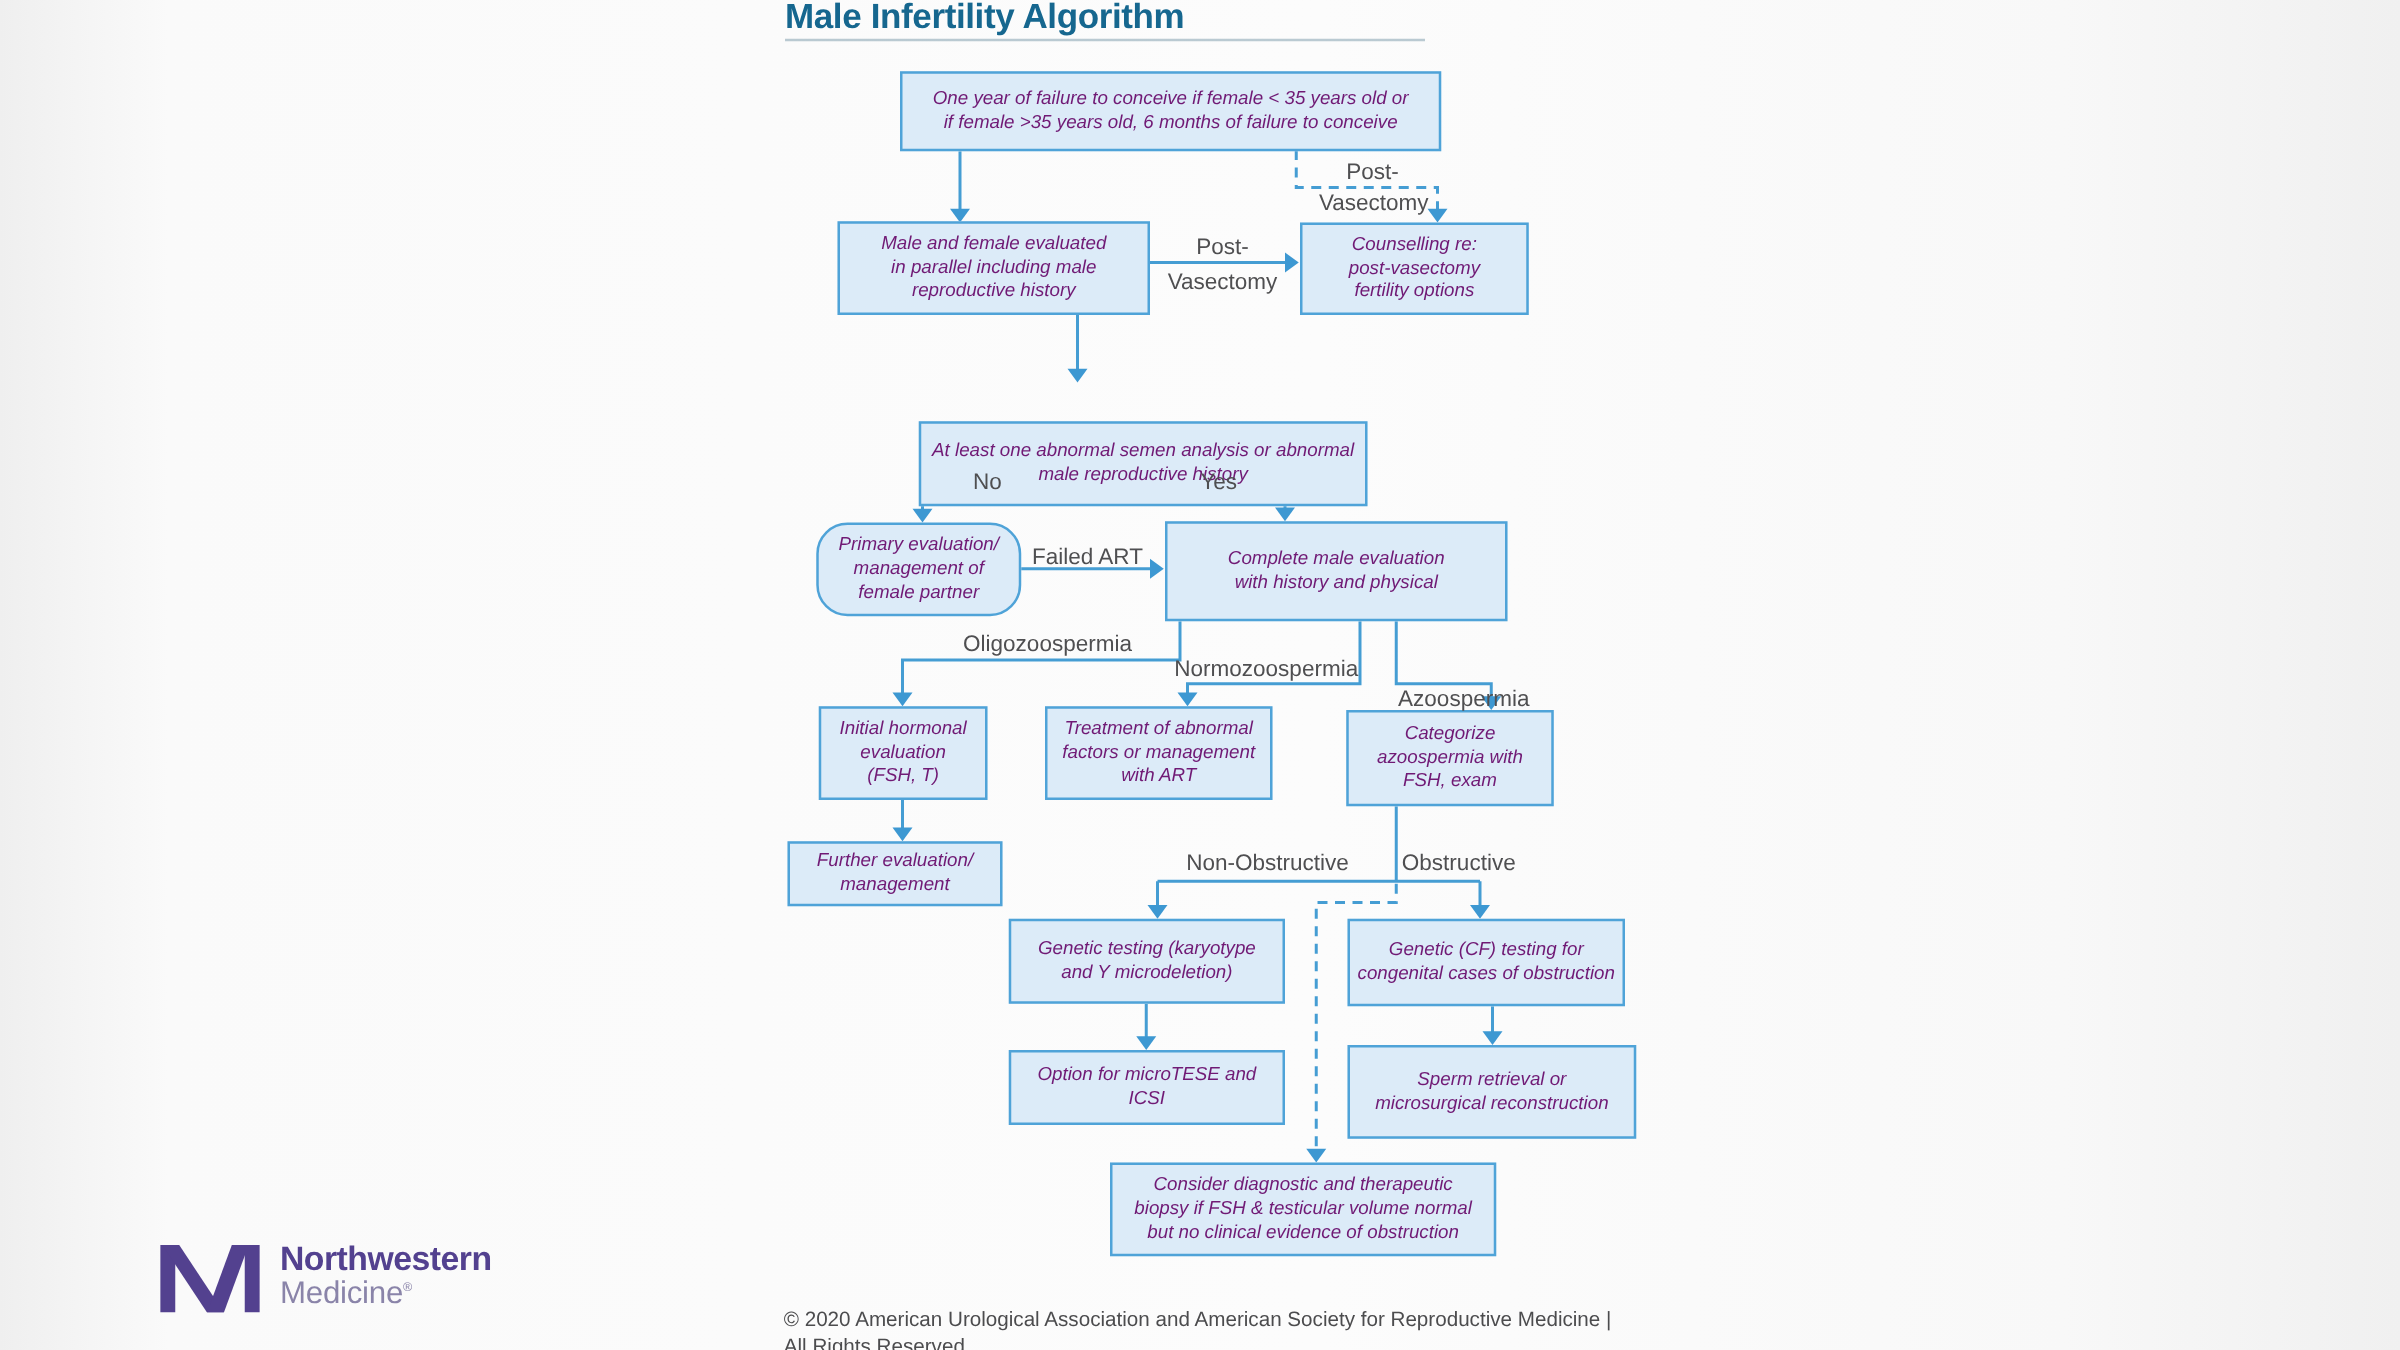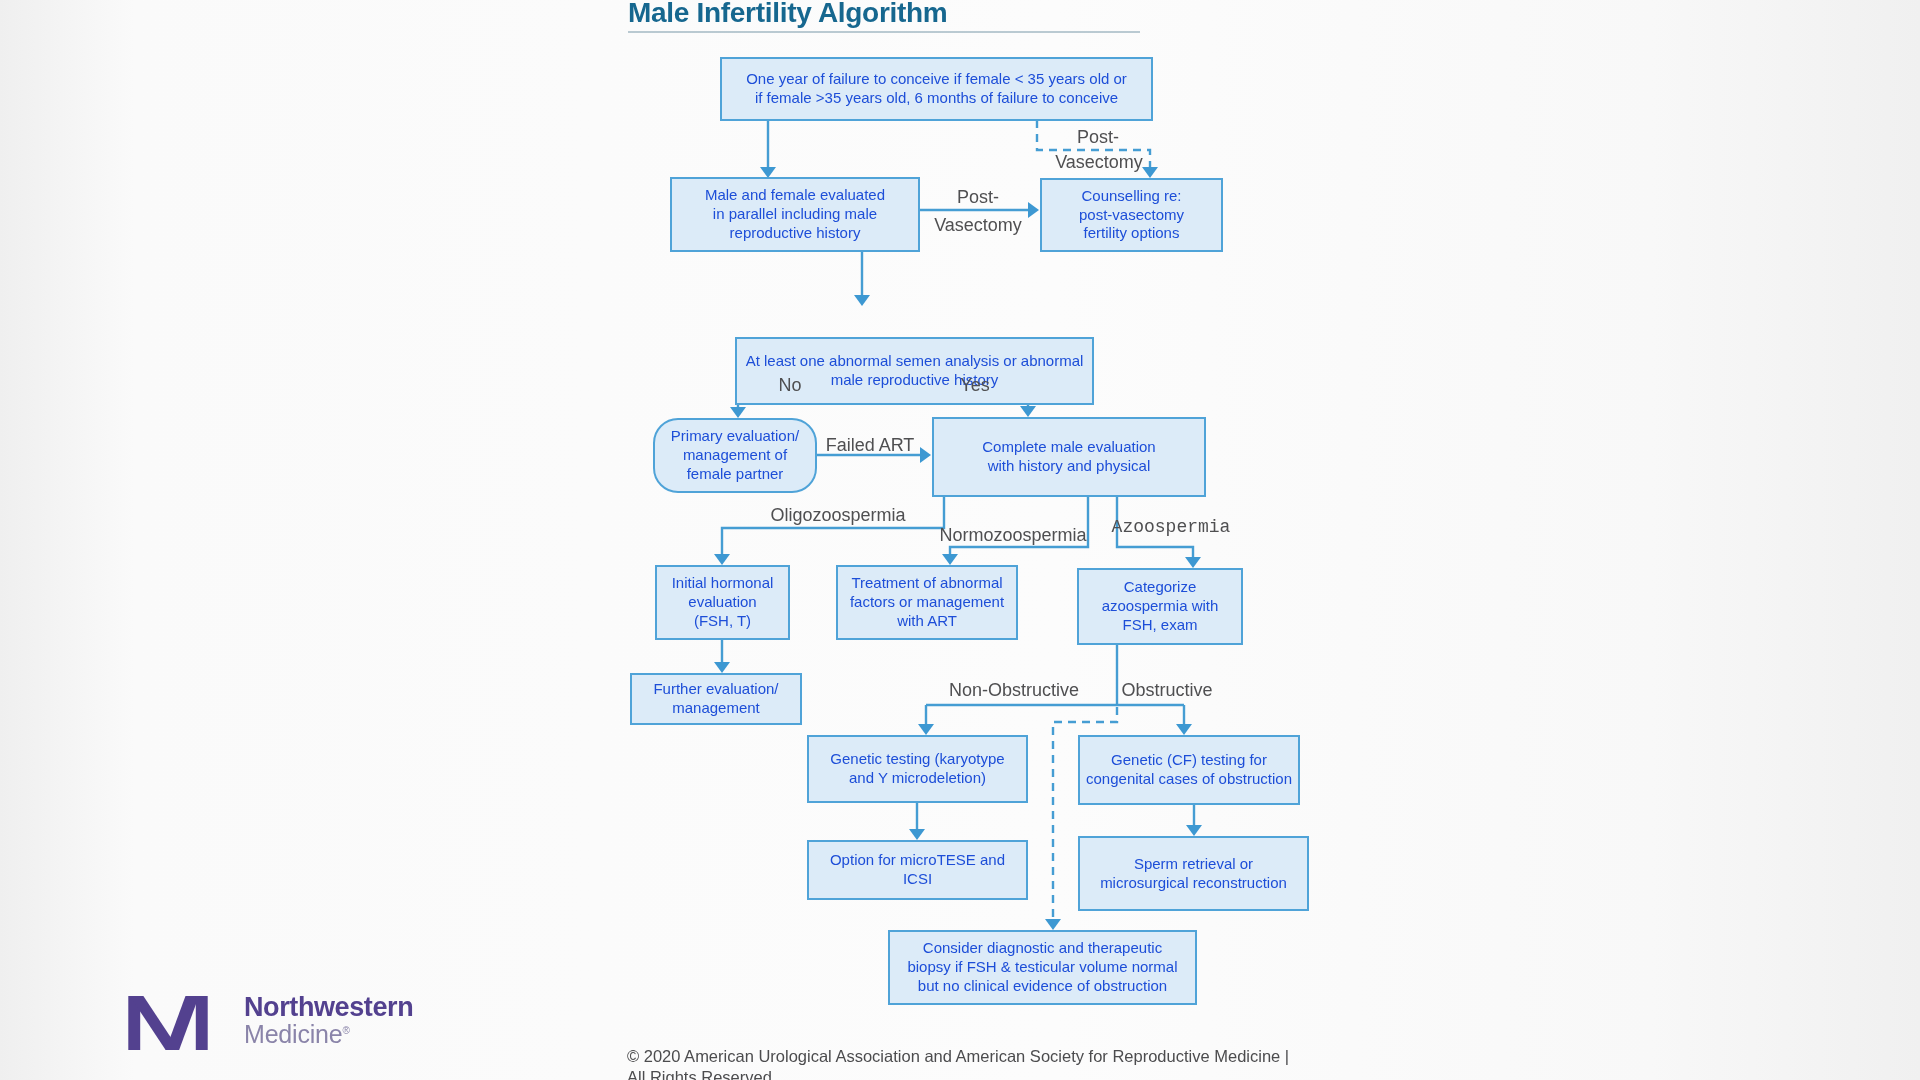--- a/index.html
+++ b/index.html
@@ -9,34 +9,34 @@
     font-family:"Liberation Sans",sans-serif;
   }
   .page-title{
     position:absolute;left:628px;top:-3px;
     font-size:28px;font-weight:bold;color:#16678f;letter-spacing:-0.3px;line-height:1.15;
   }
   .title-rule{position:absolute;left:628px;top:31px;width:512px;height:2px;background:#84a0ae;opacity:.55;}
   svg.connectors{position:absolute;left:0;top:0;}
   .node{
     position:absolute;box-sizing:border-box;
-    background:#dcebf8;border:2px solid #4fa3d8;color:#1d4ed8;
+    background:#dcebf8;border:2px solid #4fa3d8;color:#701a75;
     display:flex;align-items:center;justify-content:center;text-align:center;
-    white-space:pre-line;font-size:15px;line-height:1.26;
+    white-space:pre-line;font-size:15px;line-height:1.26;font-style:italic;
   }
   .edge-label{
     position:absolute;transform:translateX(-50%);
     color:#4f4f51;font-size:18px;white-space:nowrap;line-height:1.1;
   }
   .footer-copy{
     position:absolute;left:627px;top:1046px;color:#4c4c4e;font-size:16.5px;line-height:1.3;
   }
   .nm-logo{position:absolute;left:128px;top:994px;width:320px;height:70px;}
   .nm-mark{position:absolute;left:0;top:2px;}
-  .nm-words{position:absolute;left:96px;top:0;margin-left:20px;}
+  .nm-words{position:absolute;left:96px;top:0;}
   .nm-top{font-size:27px;font-weight:bold;color:#53418f;letter-spacing:-0.4px;line-height:1.0;}
   .nm-bottom{font-size:25px;font-weight:400;color:#8a84a9;letter-spacing:-0.2px;line-height:1.06;}
   .nm-reg{font-size:10px;vertical-align:super;color:#8a84a9;}
 </style>
 </head>
 <body>
 
 <div class="stage">
 
   <div class="page-title">Male Infertility Algorithm</div>
@@ -125,21 +125,21 @@
 
   <div class="edge-label" style="left:1098px;top:128px;">Post-</div>
   <div class="edge-label" style="left:1099px;top:153px;">Vasectomy</div>
   <div class="edge-label" style="left:978px;top:188px;">Post-</div>
   <div class="edge-label" style="left:978px;top:216px;">Vasectomy</div>
   <div class="edge-label" style="left:790px;top:376px;">No</div>
   <div class="edge-label" style="left:975px;top:376px;">Yes</div>
   <div class="edge-label" style="left:870px;top:436px;">Failed ART</div>
   <div class="edge-label" style="left:838px;top:506px;">Oligozoospermia</div>
   <div class="edge-label" style="left:1013px;top:526px;">Normozoospermia</div>
-  <div class="edge-label" style="left:1171px;top:518px;font-family:Liberation Mono, monospace;">Azoospermia</div>
+  <div class="edge-label" style="left:1171px;top:550px;">Azoospermia</div>
   <div class="edge-label" style="left:1014px;top:681px;">Non-Obstructive</div>
   <div class="edge-label" style="left:1167px;top:681px;">Obstructive</div>
 
   <div class="nm-logo">
     <svg class="nm-mark" width="80" height="54" viewBox="0 0 100 68" fill="#53418f">
       <polygon points="0,0 15,0 15,68 0,68"></polygon>
       <polygon points="2,0 19,0 64,68 47,68"></polygon>
       <polygon points="47,68 64,68 89,0 72,0"></polygon>
       <polygon points="85,0 100,0 100,68 85,68"></polygon>
     </svg>

